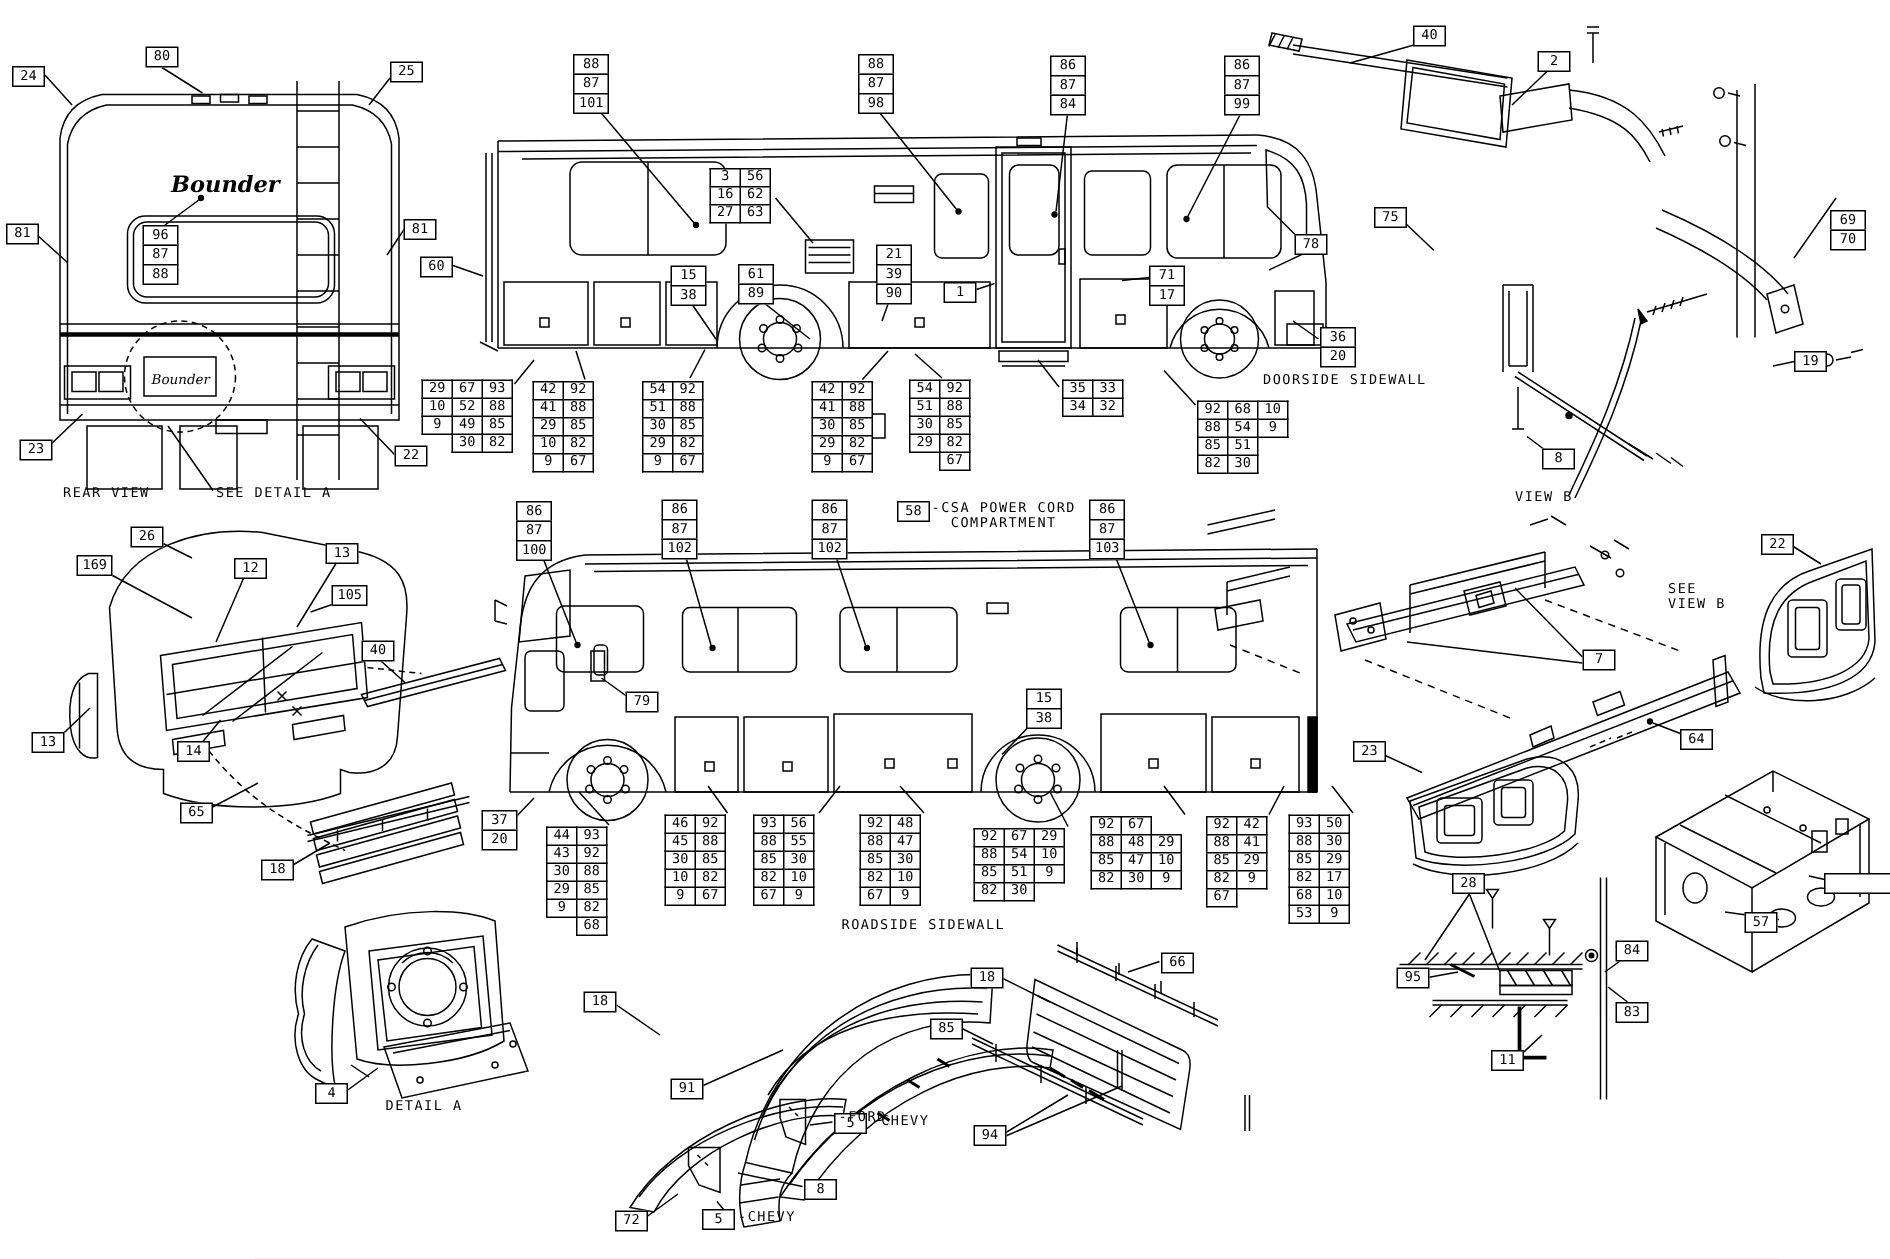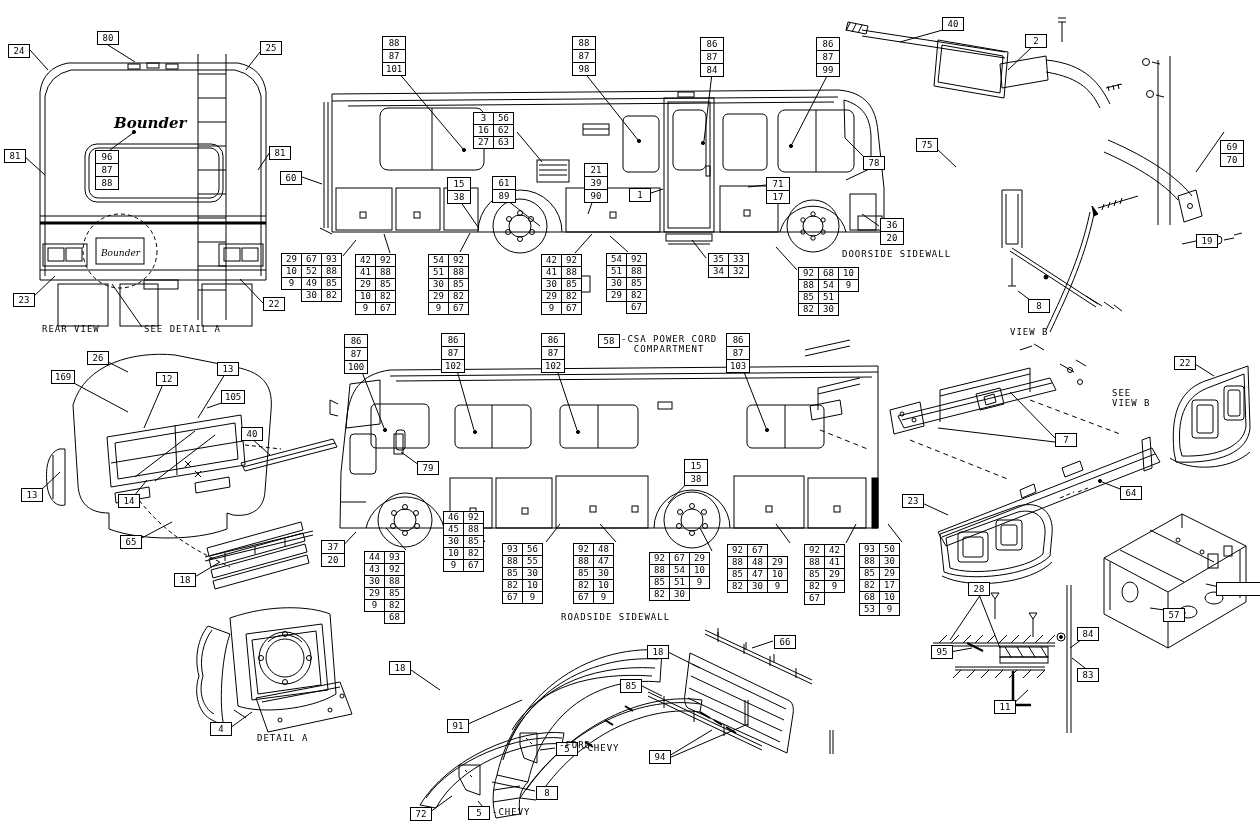--- a/index.html
+++ b/index.html
@@ -687,21 +687,21 @@
           <tr>
             <td>9</td>
             <td>82</td>
           </tr>
           <tr>
             <td class="empty"></td>
             <td>68</td>
           </tr>
         </tbody>
       </table>
-      <table class="grid" style="left: 443px; top: 511px; border-radius: 10px;">
+      <table class="grid" style="left: 443px; top: 543px; border-radius: 10px;">
         <tbody>
           <tr>
             <td>46</td>
             <td>92</td>
           </tr>
           <tr>
             <td>45</td>
             <td>88</td>
           </tr>
           <tr>

